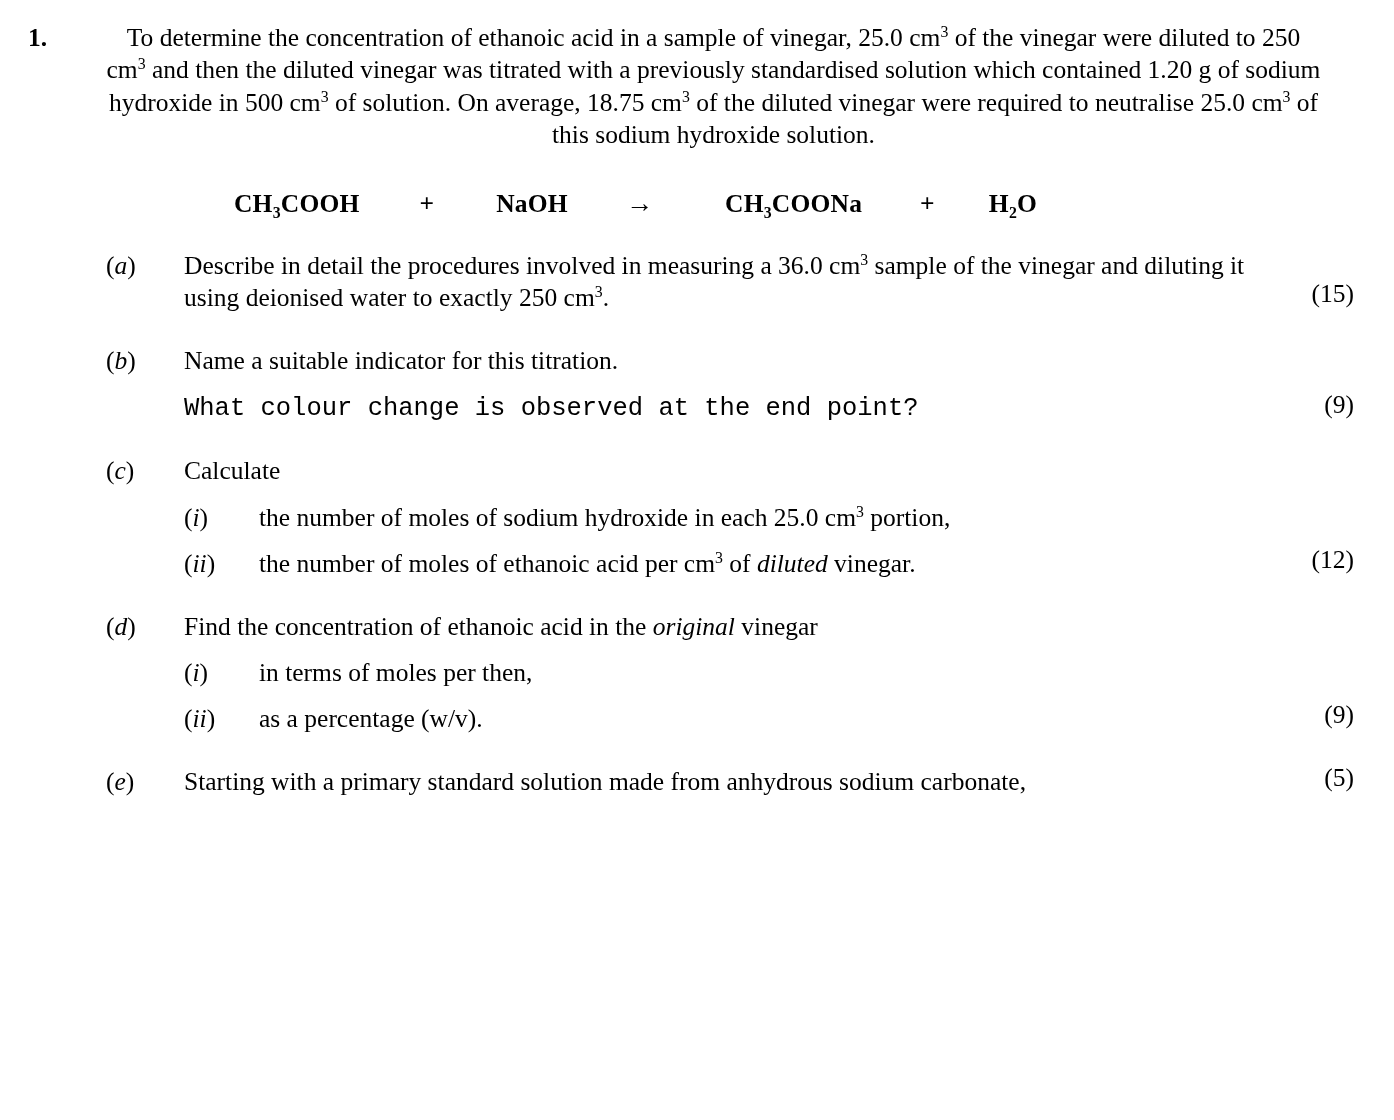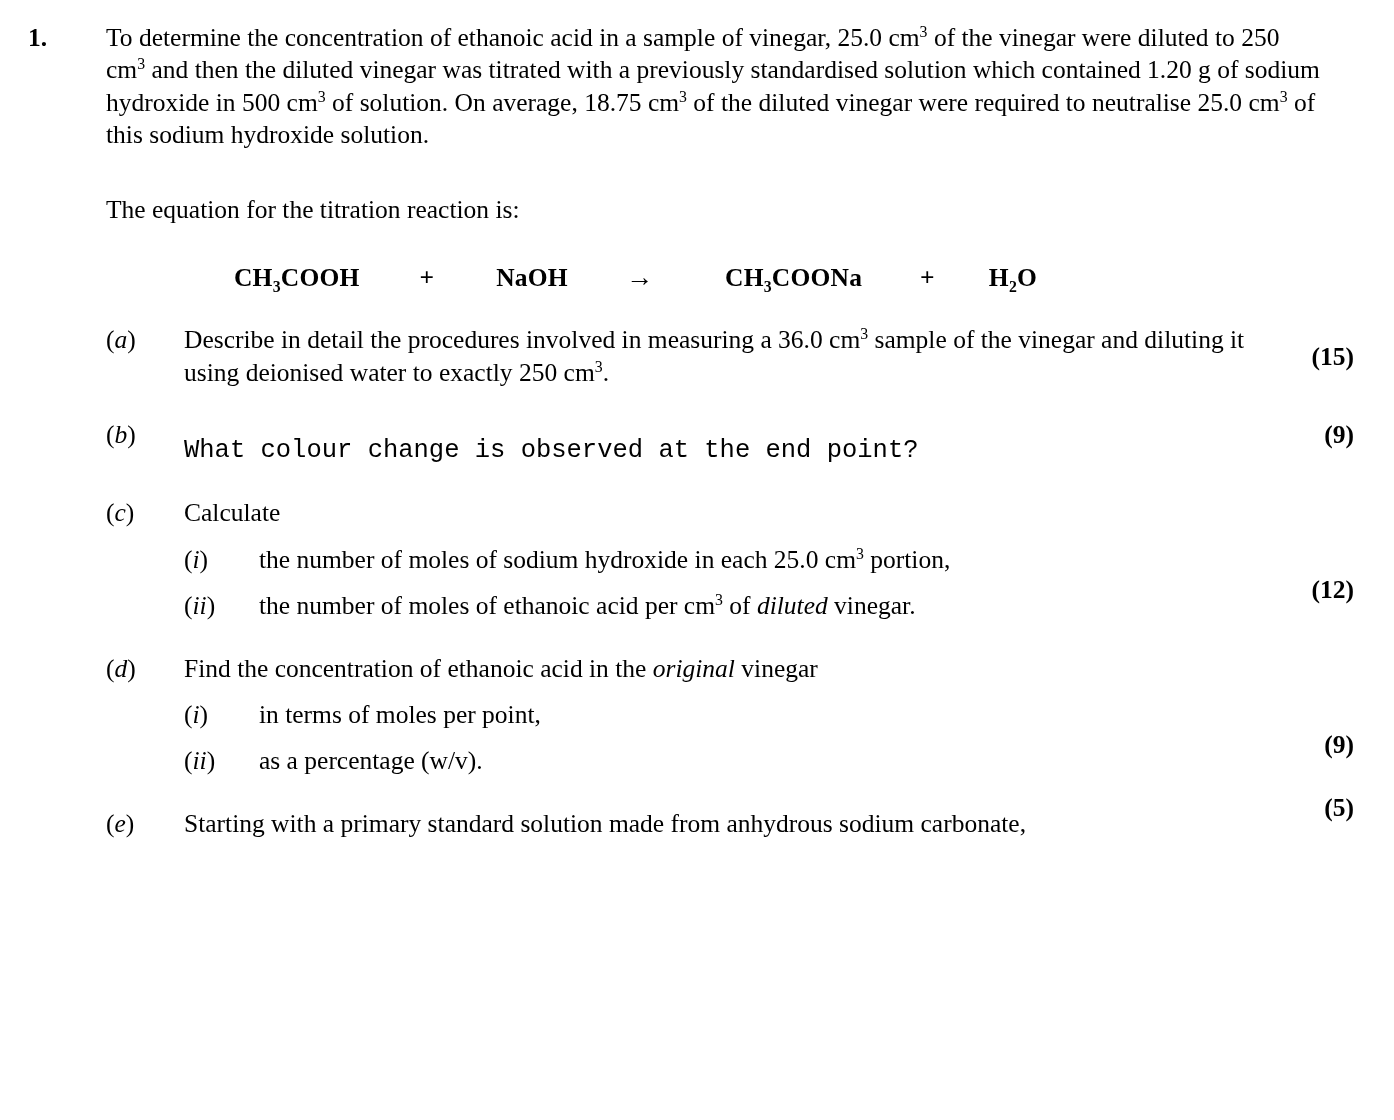--- a/index.html
+++ b/index.html
@@ -38,21 +38,21 @@
   }
   .qnum {
     flex: 0 0 78px;
     font-weight: bold;
     font-size: 25.5px;
   }
   .qbody {
     flex: 1 1 auto;
   }
   .stem {
-    text-align: left;
+    text-align: center;
     max-width: 1215px;
   }
   .equation-line {
     margin-top: 34px;
     margin-bottom: 10px;
     font-weight: bold;
     font-size: 25.5px;
     letter-spacing: 0.2px;
     padding-left: 128px;
   }
@@ -83,23 +83,22 @@
   }
   .part-label .paren { font-style: normal; }
   .part-content {
     flex: 1 1 auto;
     position: relative;
     padding-right: 78px;
   }
   .marks {
     position: absolute;
     right: 0;
-    bottom: 16px;
+    bottom: 4px;
     white-space: nowrap;
-    font-weight: bold;
   }
   .sub-part {
     display: flex;
     align-items: flex-start;
     margin-top: 14px;
   }
   .sub-label {
     flex: 0 0 75px;
     font-style: italic;
     padding-left: 0;
@@ -124,37 +123,37 @@
 <body>
 
 <div class="page">
 
   <div class="qrow">
     <div class="qnum">1.</div>
     <div class="qbody">
 
       <div class="stem"><span>To determine the concentration of ethanoic acid in a sample of vinegar, 25.0 cm</span><sup>3</sup><span> of the vinegar were diluted to 250 cm</span><sup>3</sup><span> and then the diluted vinegar was titrated with a previously standardised solution which contained 1.20 g of sodium hydroxide in 500 cm</span><sup>3</sup><span> of solution. On average, 18.75 cm</span><sup>3</sup><span> of the diluted vinegar were required to neutralise 25.0 cm</span><sup>3</sup><span> of this sodium hydroxide solution.</span></div>
 
-      <div class="stem-para2">The equation for the titration reaction is:</div>
 
       <div class="equation-line">
         <span class="eq-term"><span>CH</span><sub>3</sub><span>COOH</span></span><span class="eq-gap-1"></span><span class="eq-term">+</span><span class="eq-gap-2"></span><span class="eq-term">NaOH</span><span class="eq-gap-3"></span><span class="eq-arrow">→</span><span class="eq-gap-4"></span><span class="eq-term"><span>CH</span><sub>3</sub><span>COONa</span></span><span class="eq-gap-5"></span><span class="eq-term">+</span><span class="eq-gap-6"></span><span class="eq-term"><span>H</span><sub>2</sub><span>O</span></span>
       </div>
 
       <div class="part gap-before">
         <div class="part-label"><span class="paren">(</span><span>a</span><span class="paren">)</span></div>
         <div class="part-content">
           <span>Describe in detail the procedures involved in measuring a 36.0 cm</span><sup>3</sup><span> sample of the vinegar and diluting it using deionised water to exactly 250 cm</span><sup>3</sup><span>.</span>
           <span class="marks">(15)</span>
         </div>
       </div>
 
       <div class="part gap-before">
         <div class="part-label"><span class="paren">(</span><span>b</span><span class="paren">)</span></div>
         <div class="part-content">
+          <div>Name a suitable indicator for this titration.</div>
           <div class="line2">What colour change is observed at the end point?</div>
           <span class="marks">(9)</span>
         </div>
       </div>
 
       <div class="part gap-before">
         <div class="part-label"><span class="paren">(</span><span>c</span><span class="paren">)</span></div>
         <div class="part-content">
           <div>Calculate</div>
           <div class="sub-part">
@@ -168,21 +167,21 @@
           <span class="marks">(12)</span>
         </div>
       </div>
 
       <div class="part gap-before">
         <div class="part-label"><span class="paren">(</span><span>d</span><span class="paren">)</span></div>
         <div class="part-content">
           <div><span>Find the concentration of ethanoic acid in the </span><em class="ital">original</em><span> vinegar</span></div>
           <div class="sub-part">
             <div class="sub-label"><span class="paren">(</span><span>i</span><span class="paren">)</span></div>
-            <div class="sub-text">in terms of moles per point,</div>
+            <div class="sub-text">in terms of moles per then,</div>
           </div>
           <div class="sub-part">
             <div class="sub-label"><span class="paren">(</span><span>ii</span><span class="paren">)</span></div>
             <div class="sub-text">as a percentage (w/v).</div>
           </div>
           <span class="marks">(9)</span>
         </div>
       </div>
 
       <div class="part gap-before">

